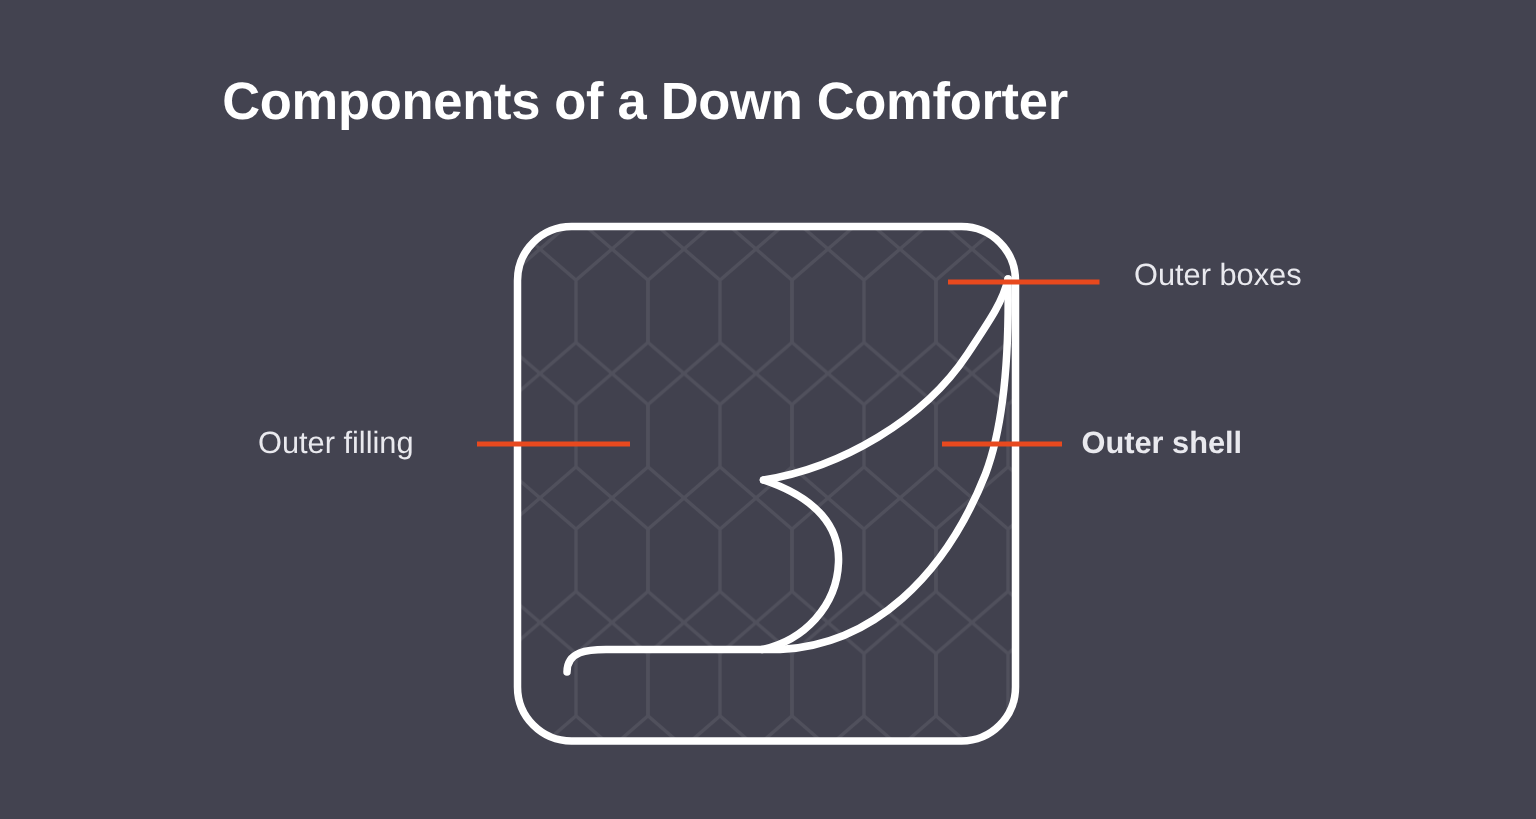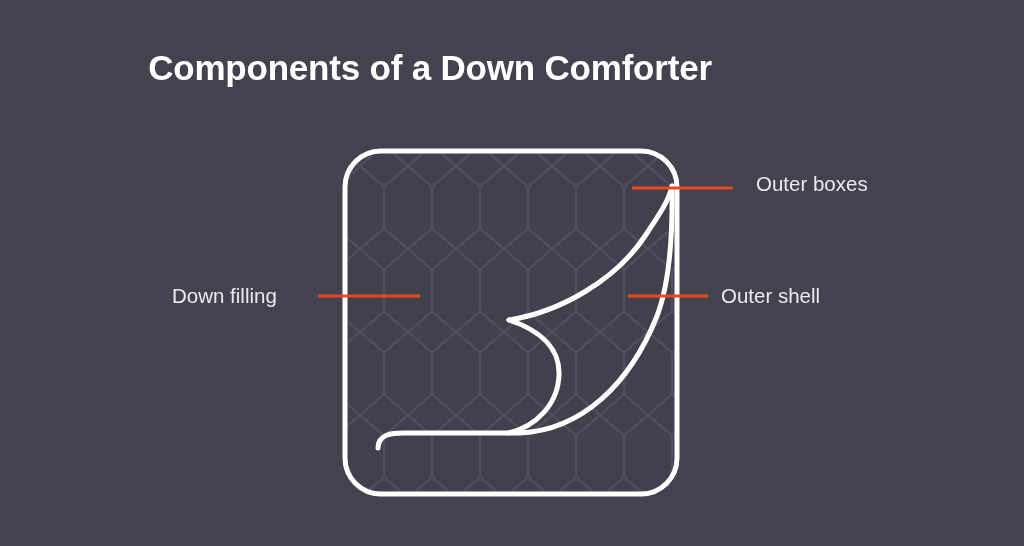--- a/index.html
+++ b/index.html
@@ -46,20 +46,21 @@
     white-space: nowrap;
     line-height: 1;
   }
   #label-baffle-boxes {
     left: 756px;
     top: 174px;
   }
   #label-outer-shell {
     left: 721px;
     top: 286px;
+    font-weight: bold;
   }
   #label-down-filling {
     left: 172px;
     top: 286px;
   }
 </style>
 </head>
 <body>
 
 <div id="stage">
@@ -110,15 +111,15 @@
       <line x1="632" y1="188" x2="733" y2="188"></line>
       <line x1="628" y1="296" x2="708" y2="296"></line>
       <line x1="318" y1="296" x2="420" y2="296"></line>
     </g>
   </svg>
 
   <div class="callout-label" id="label-baffle-boxes">Outer boxes</div>
 
   <div class="callout-label" id="label-outer-shell">Outer shell</div>
 
-  <div class="callout-label" id="label-down-filling">Down filling</div>
+  <div class="callout-label" id="label-down-filling">Outer filling</div>
 
 </div>
 
 </body></html>

